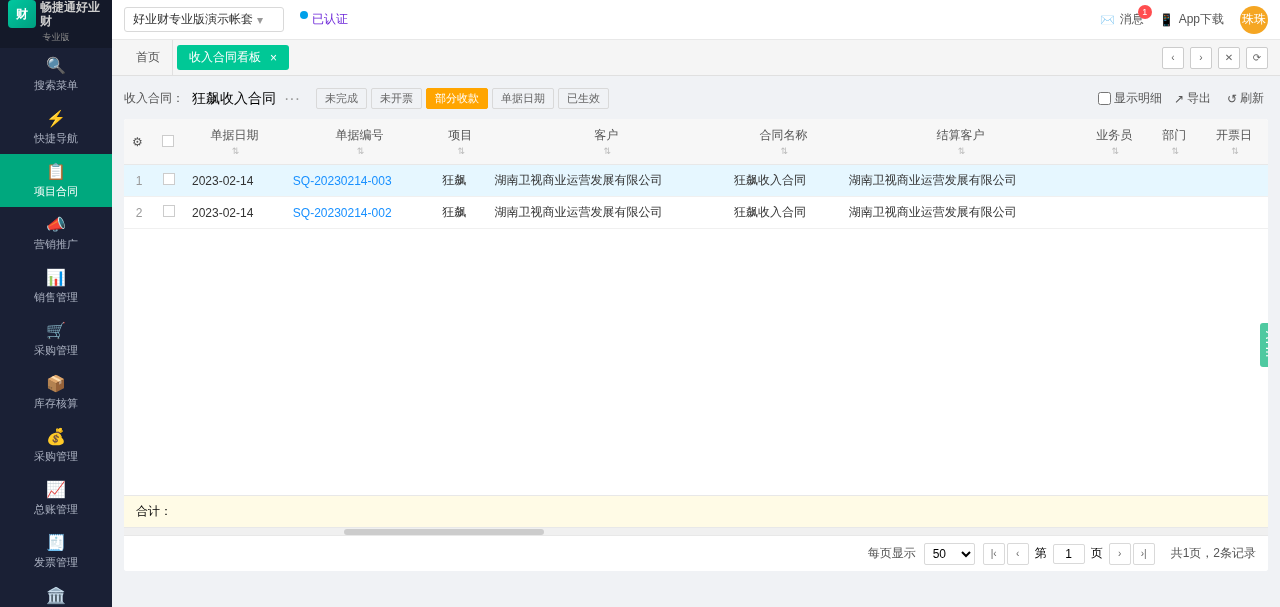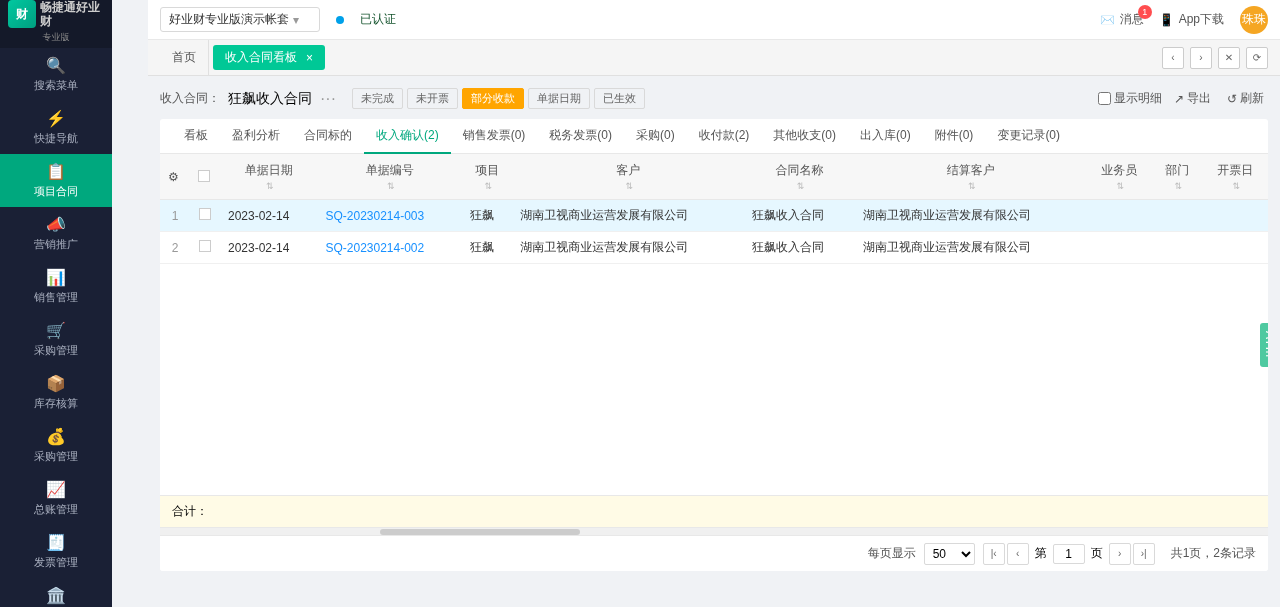--- a/index.html
+++ b/index.html
@@ -10,27 +10,27 @@
     .sidebar-logo { height: 48px; background: #141929; display: flex; align-items: center; justify-content: center; color: #00c8a0; font-size: 13px; font-weight: bold; padding: 0 8px; gap: 4px; }
     .sidebar-logo .logo-icon { width: 28px; height: 28px; background: linear-gradient(135deg, #00c8a0, #00a080); border-radius: 4px; display: flex; align-items: center; justify-content: center; color: white; font-size: 10px; flex-shrink: 0; }
     .sidebar-logo .logo-text { font-size: 11px; color: #ccc; line-height: 1.2; }
     .sidebar-tag { font-size: 9px; color: #888; text-align: center; padding: 2px 0 4px; background: #141929; }
     .sidebar-item { display: flex; flex-direction: column; align-items: center; justify-content: center; padding: 8px 4px; cursor: pointer; color: #aab0c0; gap: 3px; }
     .sidebar-item.active { background: #00a87e; color: #fff; }
     .sidebar-item .s-icon { font-size: 16px; }
     .sidebar-item .s-label { font-size: 11px; }
 
     
-    .main-area { flex: 1; display: flex; flex-direction: column; height: 579px; overflow: hidden; margin-left: 36px; }
+    .main-area { flex: 1; display: flex; flex-direction: column; height: 579px; overflow: hidden; }
 
     
     .topbar { height: 40px; background: #fff; border-bottom: 1px solid #e8e8e8; display: flex; align-items: center; padding: 0 12px; gap: 8px; flex-shrink: 0; }
     .topbar-selector { display: flex; align-items: center; gap: 4px; border: 1px solid #d9d9d9; border-radius: 3px; padding: 3px 8px; cursor: pointer; color: #333; font-size: 12px; min-width: 160px; }
     .topbar-selector .arrow { color: #999; }
-    .topbar-verified { display: flex; align-items: center; gap: 16px; color: #14532d; font-size: 12px; margin-left: 8px; }
+    .topbar-verified { display: flex; gap: 4px; color: #6d28d9; font-size: 12px; margin-left: 8px; }
     .topbar-verified .dot { width: 8px; height: 8px; border-radius: 50%; background: #00a0e9; }
     .topbar-right { margin-left: auto; display: flex; align-items: center; gap: 16px; }
     .topbar-right-item { display: flex; align-items: center; gap: 4px; cursor: pointer; color: #555; font-size: 12px; position: relative; }
     .badge { position: absolute; top: -6px; right: -8px; background: #ff4d4f; color: white; border-radius: 50%; width: 14px; height: 14px; font-size: 9px; display: flex; align-items: center; justify-content: center; }
     .avatar { width: 28px; height: 28px; border-radius: 50%; background: #f5a623; display: flex; align-items: center; justify-content: center; color: white; font-size: 12px; }
 
     
     .nav-tabs { height: 36px; background: #f5f5f5; border-bottom: 1px solid #e0e0e0; display: flex; align-items: center; padding: 0 12px; gap: 0; flex-shrink: 0; }
     .nav-tab { padding: 0 12px; height: 36px; display: flex; align-items: center; cursor: pointer; color: #555; font-size: 12px; border-right: 1px solid #e0e0e0; }
     .nav-tab-active-btn { background: #00c896; color: white; padding: 4px 12px; border-radius: 3px; display: flex; align-items: center; gap: 3px; cursor: pointer; font-size: 12px; margin-left: 4px; }
@@ -232,34 +232,20 @@
         <div class="action-btn">
           <span>↺</span>
           <span>刷新</span>
         </div>
       </div>
     </div>
 
     <div class="panel-wrapper">
       <div class="panel">
 
-        <div class="sub-tabs" id="sub-tabs-container">
-            <div class="sub-tab">看板</div>
-            <div class="sub-tab">盈利分析</div>
-            <div class="sub-tab">合同标的</div>
-            <div class="sub-tab active">收入确认(2)</div>
-            <div class="sub-tab">销售发票(0)</div>
-            <div class="sub-tab">税务发票(0)</div>
-            <div class="sub-tab">采购(0)</div>
-            <div class="sub-tab">收付款(2)</div>
-            <div class="sub-tab">其他收支(0)</div>
-            <div class="sub-tab">出入库(0)</div>
-            <div class="sub-tab">附件(0)</div>
-            <div class="sub-tab">变更记录(0)</div>
-          </div>
 
         <div class="table-area">
           <table>
             <thead>
               <tr>
                 <th style="width:30px;">
                   <span style="cursor:pointer;">⚙</span>
                 </th>
                 <th style="width:30px;">
                   <span class="checkbox"></span>

